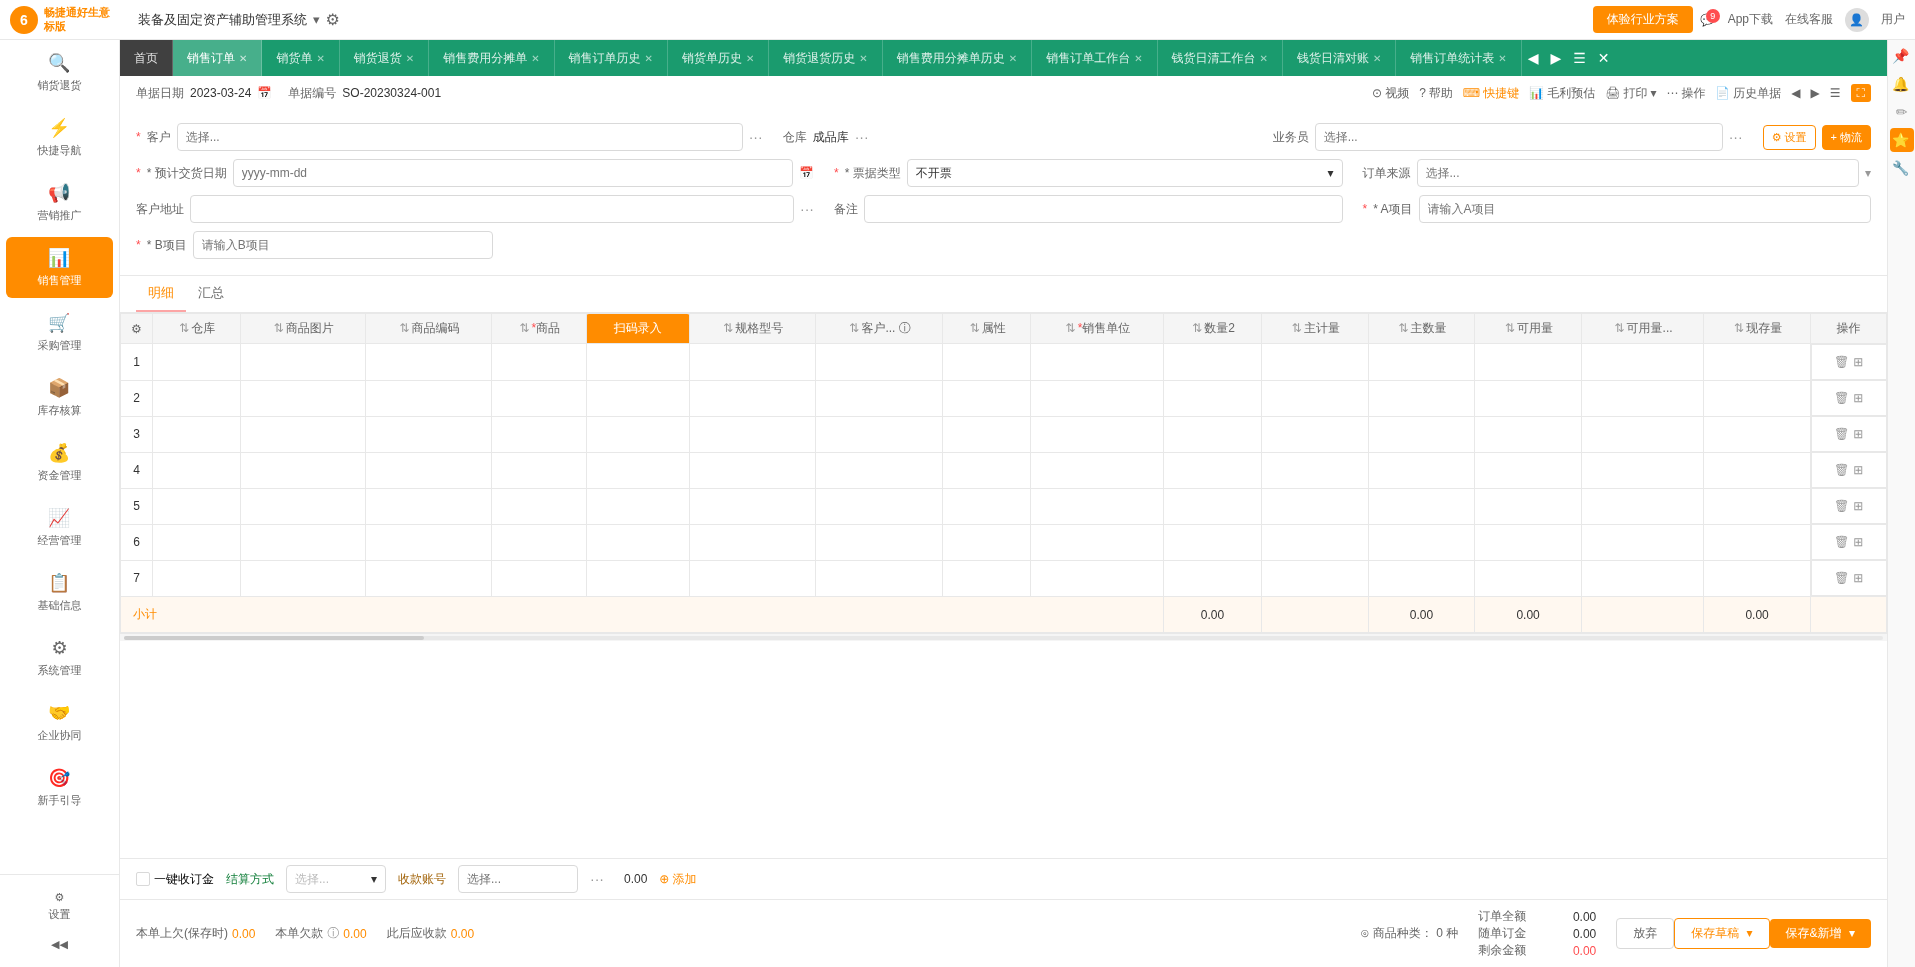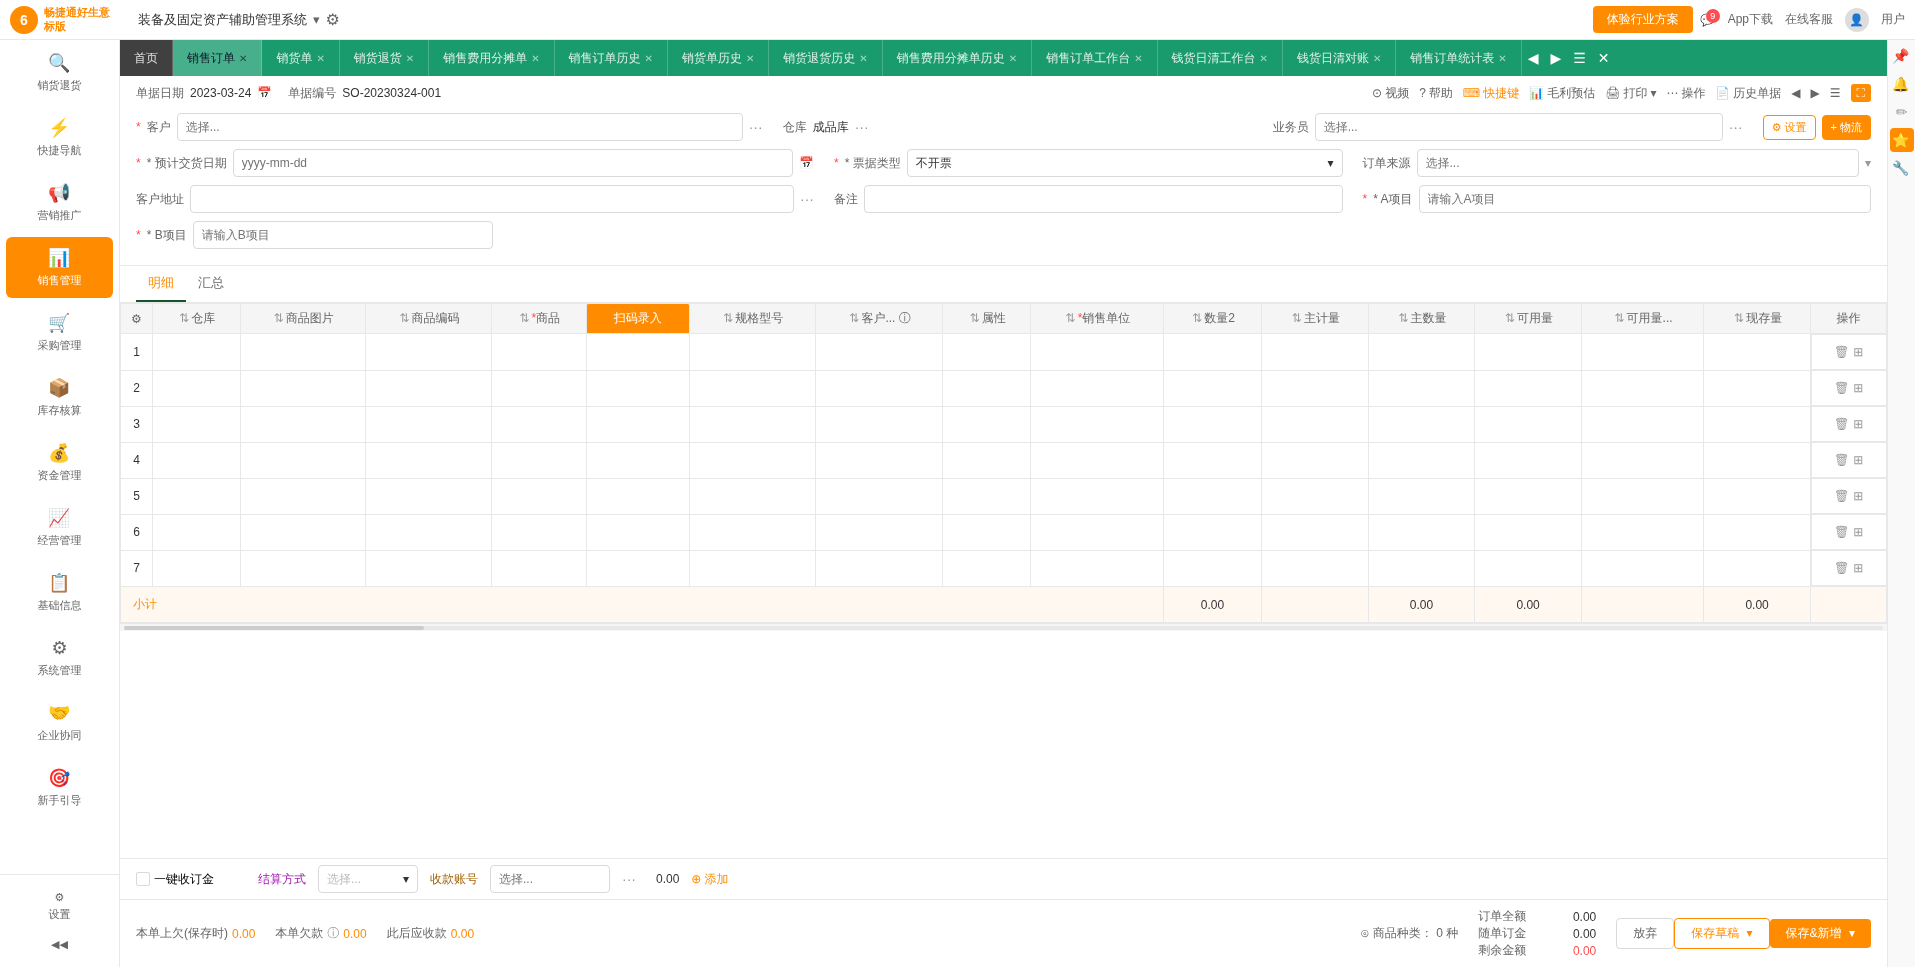--- a/index.html
+++ b/index.html
@@ -28,48 +28,48 @@
     .sidebar-icon { font-size: 18px; }
     .sidebar-bottom { margin-top: auto; border-top: 1px solid #e8e8e8; padding: 8px 0; }
     .sidebar-bottom-item { display: flex; flex-direction: column; align-items: center; padding: 8px 6px; cursor: pointer; color: #666; font-size: 11px; gap: 3px; }
 
     
     .content-area { flex: 1; display: flex; flex-direction: column; overflow: hidden; }
 
     
     .tab-bar { background: #1a9b6e; display: flex; align-items: center; height: 36px; overflow: hidden; }
     .tab-item { padding: 0 14px; height: 36px; display: flex; align-items: center; cursor: pointer; color: rgba(255,255,255,0.85); font-size: 12px; white-space: nowrap; border-right: 1px solid rgba(255,255,255,0.2); gap: 4px; }
-    .tab-item.active { background: rgba(255,255,255,0.2); color: #0f172a; }
+    .tab-item.active { background: rgba(255,255,255,0.2); color: #ffffff; }
     .tab-item:first-child { background: #404040; }
     .tab-close { font-size: 10px; opacity: 0.7; }
     .tab-nav-btn { color: white; padding: 0 6px; cursor: pointer; font-size: 14px; }
 
     
     .form-area { background: white; padding: 8px 16px; border-bottom: 1px solid #e8e8e8; }
-    .form-header { display: flex; align-items: center; gap: 16px; margin-bottom: 11px; }
+    .form-header { display: flex; align-items: center; gap: 16px; margin-bottom: 21px; }
     .form-field { display: flex; align-items: center; gap: 6px; }
     .form-label { color: #666; white-space: nowrap; }
     .required-star { color: #ff4d4f; }
     .form-value { color: #333; font-weight: 500; }
     .form-actions-right { margin-left: auto; display: flex; align-items: center; gap: 10px; color: #666; font-size: 12px; }
     .action-btn { display: flex; align-items: center; gap: 3px; cursor: pointer; color: #666; }
     .action-btn.orange { color: #ff8c00; }
 
     .form-row { display: flex; align-items: center; gap: 20px; margin-bottom: 8px; flex-wrap: nowrap; }
     .form-row-item { display: flex; align-items: center; gap: 6px; flex: 1; min-width: 0; }
     .form-input { border: 1px solid #d9d9d9; border-radius: 4px; padding: 4px 8px; height: 28px; font-size: 12px; color: #333; background: white; min-width: 120px; }
     .form-input.placeholder { color: #bbb; }
     .select-input { border: 1px solid #d9d9d9; border-radius: 4px; padding: 4px 8px; height: 28px; font-size: 12px; color: #333; background: white; display: flex; align-items: center; justify-content: space-between; cursor: pointer; min-width: 80px; }
     .dots-btn { color: #999; cursor: pointer; font-size: 14px; }
     .cal-icon { color: #999; cursor: pointer; }
 
     
     .detail-tabs { display: flex; align-items: center; border-bottom: 1px solid #e8e8e8; background: white; padding: 0 16px; }
     .detail-tab { padding: 8px 12px; cursor: pointer; color: #666; font-size: 13px; border-bottom: 2px solid transparent; }
-    .detail-tab.active { color: #ff8c00; border-bottom: 2px solid #14532d; font-weight: 500; }
+    .detail-tab.active { color: #ff8c00; border-bottom: 2px solid #fca5a5; font-weight: 500; }
 
     
     .table-wrapper { flex: 1; overflow: auto; background: white; }
     .data-table { width: 100%; border-collapse: collapse; min-width: 1200px; }
     .data-table th { background: #f5f5f5; border: 1px solid #e8e8e8; padding: 6px 8px; font-size: 12px; color: #666; font-weight: normal; white-space: nowrap; text-align: center; }
     .data-table td { border: 1px solid #e8e8e8; padding: 6px 8px; font-size: 12px; color: #333; height: 36px; text-align: center; }
     .row-num { color: #999; }
     .col-sort { cursor: pointer; color: #999; margin: 0 2px; }
 
     
@@ -524,21 +524,21 @@
           <div class="scrollbar-thumb"></div>
         </div>
       </div>
     </div>
 
     <div class="bottom-bar">
       <label class="checkbox-inline">
         <span class="checkbox-box"></span>
         <span>一键收订金</span>
       </label>
-      <span style="color:#a21caf;margin-left:32px;">结算方式</span>
+      <span style="color:#15803d;">结算方式</span>
       <div class="select-input" style="min-width:100px;">
         <span style="color:#bbb;">选择...</span>
         <span>▾</span>
       </div>
       <span style="color:#a16207;">收款账号</span>
       <input type="text" class="form-input placeholder" placeholder="选择..." style="width: 100px;">
       <span class="dots-btn">···</span>
       <span style="color:#333;margin-left:8px;">0.00</span>
       <span style="color:#ff8c00;cursor:pointer;display:flex;align-items:center;gap:3px;">
         <span>⊕</span>

